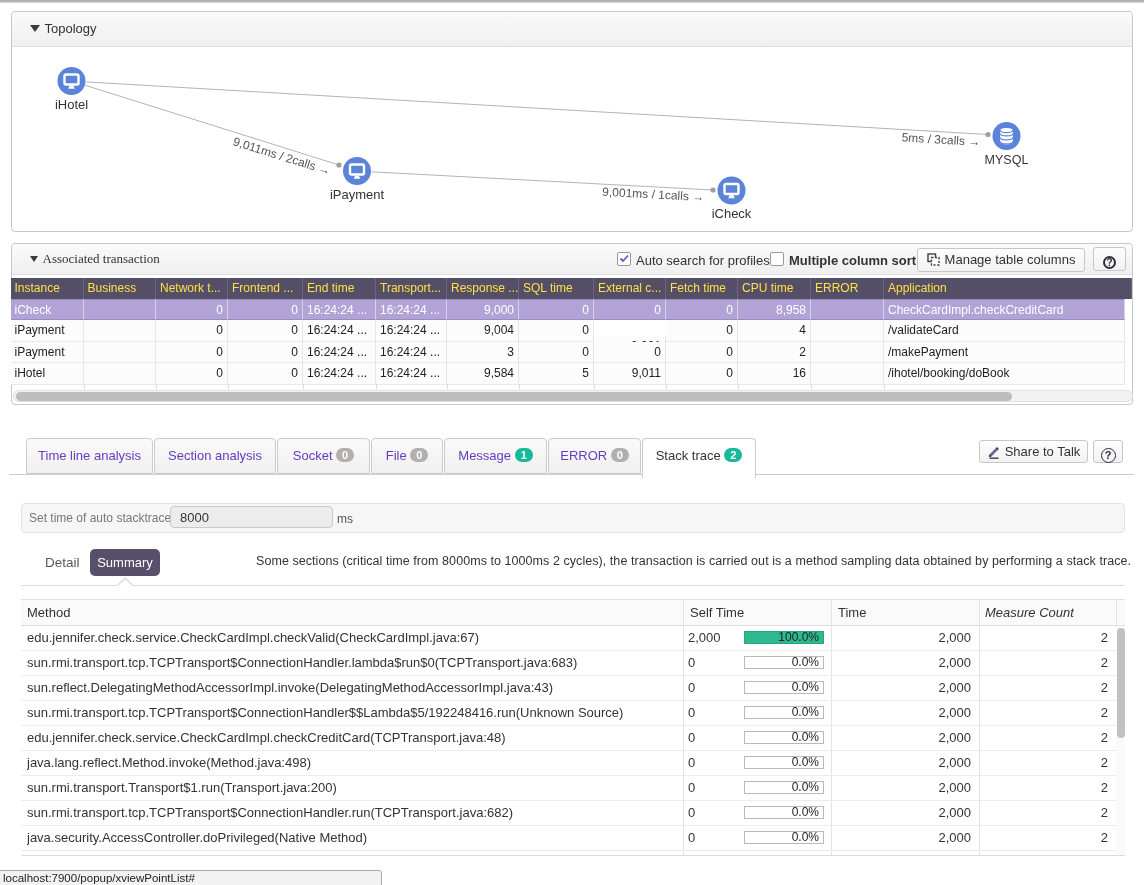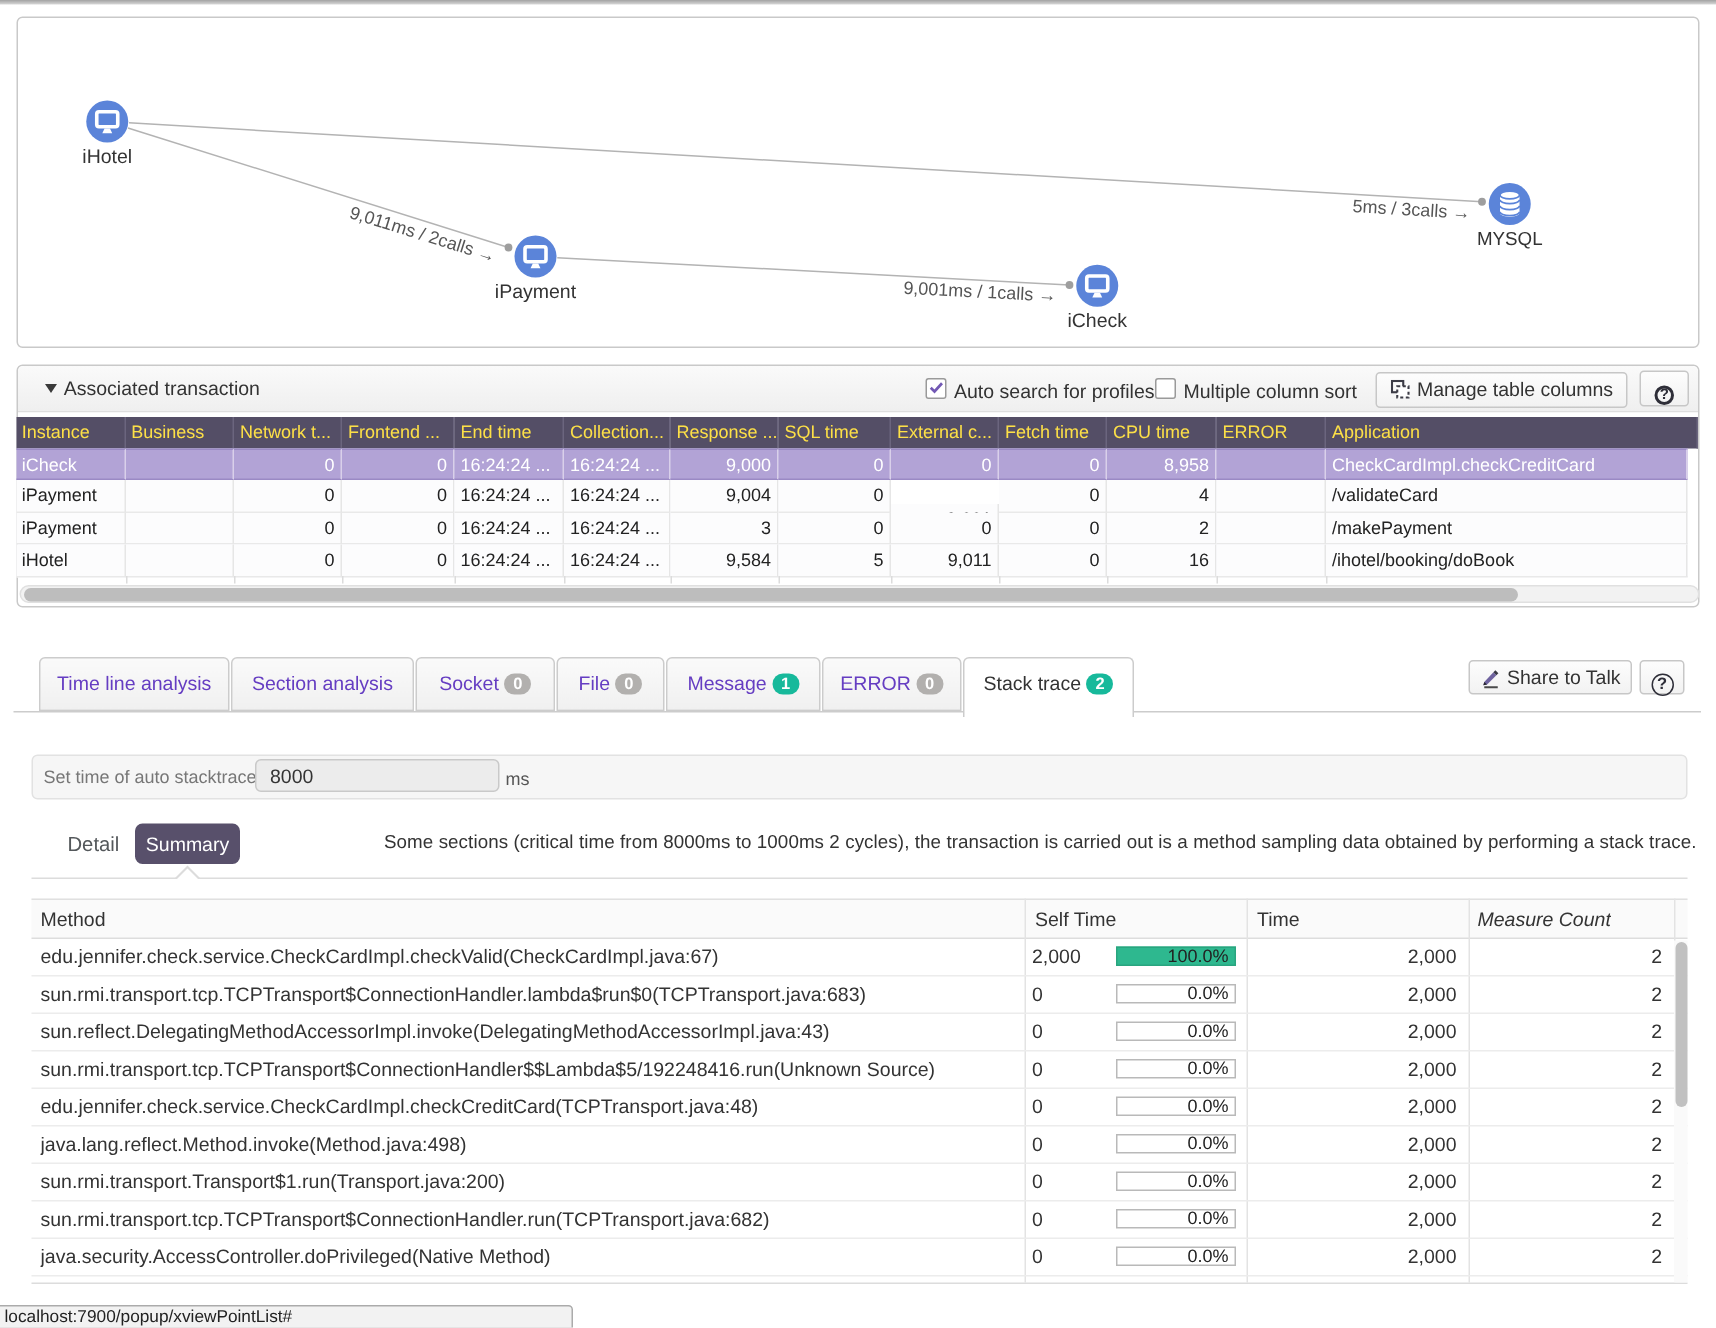--- a/index.html
+++ b/index.html
@@ -40,20 +40,23 @@
 .bar { position:absolute; height:13px; border:1px solid #b9b9b9; box-sizing:border-box; font-size:12px; color:#222; text-align:right; }
 .statusbar { position:absolute; left:-1px; top:870px; width:383px; height:16px; background:#f2f2f2; border:1px solid #ababab; border-radius:0 3px 0 0; font-size:11.5px; color:#222; line-height:14px; padding-left:3px; }
 .cb { position:absolute; width:14px; height:14px; border:1px solid #9a9a9a; border-radius:2px; background:#fff; }
 .lbl { position:absolute; font-size:13px; color:#333; white-space:nowrap; }
 </style>
 </head>
 <body>
 <div class="topstrip"></div>
 
 <div class="panel" style="left:11px; top:11px; width:1122px; height:221px;">
+  <div class="phead">
+      <div class="ptitle"><span class="tri"></span>Topology</div>
+    </div>
   <svg width="1120" height="184" style="position:absolute; left:0; top:36px;" xmlns="http://www.w3.org/2000/svg">
 
     <line x1="74" y1="33.9" x2="976" y2="86.5" stroke="#b3b3b3" stroke-width="1"></line>
     <line x1="73.3" y1="37.3" x2="327" y2="117" stroke="#b3b3b3" stroke-width="1"></line>
     <line x1="359.5" y1="123.8" x2="701" y2="142" stroke="#b3b3b3" stroke-width="1"></line>
     <circle cx="976" cy="86.5" r="2.6" fill="#9e9e9e"></circle>
     <circle cx="327" cy="117" r="2.6" fill="#9e9e9e"></circle>
     <circle cx="701" cy="142" r="2.6" fill="#9e9e9e"></circle>
 
     <text x="968" y="98" font-size="12" fill="#555" text-anchor="end" transform="rotate(3.4 968 98)">5ms / 3calls →</text>
@@ -77,42 +80,42 @@
         <ellipse cx="994.5" cy="82" rx="6.5" ry="2.6" fill="#fff" stroke="#5b84d9" stroke-width="1.1"></ellipse>
         <path d="M988 85.2 a6.5 2.6 0 0 0 13 0" fill="none" stroke="#5b84d9" stroke-width="1.15"></path>
         <path d="M988 89.2 a6.5 2.6 0 0 0 13 0" fill="none" stroke="#5b84d9" stroke-width="1.15"></path>
         <path d="M988 93.2 a6.5 2.6 0 0 0 13 0" fill="none" stroke="#5b84d9" stroke-width="1.15"></path>
         <text x="994.5" y="115.5" font-size="12.5" fill="#333" text-anchor="middle">MYSQL</text>
       </g>
   </svg>
 </div>
 
 <div class="panel" style="left:11px; top:243px; width:1122px; height:162px;">
-  <div class="phead" style="height:31px;">
+  <div class="phead" style="height:31px;font-family:Liberation Serif, serif;">
       <div class="ptitle" style="top:7px;"><span class="tri" style="border-left-width:4px;border-right-width:4px;border-top-width:6px;"></span>Associated transaction</div>
     </div>
   <div class="cb" style="left:605px; top:8px;"></div>
   <svg width="12" height="11" style="position:absolute; left:606px; top:9px;" xmlns="http://www.w3.org/2000/svg">
       <path d="M2.5 5.5 L5 8 L10 2.5" stroke="#7258b4" stroke-width="1.8" fill="none"></path>
     </svg>
   <div class="lbl" style="left:624px; top:9px;">Auto search for profiles</div>
   <div class="cb" style="left:758px; top:8px;"></div>
-  <div class="lbl" style="left:777px; top:9px;">Multiple column sort</div>
+  <div class="lbl" style="left:777px; top:9px;font-weight:bold;">Multiple column sort</div>
   <div class="btn" style="left:905px; top:3.5px; width:168px; height:24px; line-height:22px;"><svg width="13" height="13" style="vertical-align:-2px; margin-right:5px;" xmlns="http://www.w3.org/2000/svg">
         <rect x="1" y="1" width="7.5" height="7.5" fill="none" stroke="#3c3c46" stroke-width="1.4"></rect>
         <rect x="4.5" y="4.5" width="7.5" height="7.5" fill="#fff" stroke="#3c3c46" stroke-width="1.4" stroke-dasharray="2 1.7"></rect>
       </svg>Manage table columns</div>
   <div class="btn" style="left:1081px; top:3px; width:33px; height:24px; line-height:22px;"><span style="display:inline-block;width:13px;height:13px;border:2px solid #2e2e38;border-radius:50%;font-size:10px;font-weight:bold;line-height:9.5px;vertical-align:-3px;color:#2e2e38;">?</span></div>
   <div class="atable" id="atable" style="left: 0px; top: 0px;">
       <div class="acell ahead" style="left:-1.5px; top:33.5px; width:73px; height:21px;">Instance</div>
       <div class="acell ahead" style="left:71.5px; top:33.5px; width:72.5px; height:21px;">Business</div>
       <div class="acell ahead" style="left:144px; top:33.5px; width:72px; height:21px;">Network t...</div>
       <div class="acell ahead" style="left:216px; top:33.5px; width:75px; height:21px;">Frontend ...</div>
       <div class="acell ahead" style="left:291px; top:33.5px; width:73px; height:21px;">End time</div>
-      <div class="acell ahead" style="left:364px; top:33.5px; width:71px; height:21px;">Collection...</div>
+      <div class="acell ahead" style="left:364px; top:33.5px; width:71px; height:21px;">Transport...</div>
       <div class="acell ahead" style="left:435px; top:33.5px; width:72px; height:21px;">Response ...</div>
       <div class="acell ahead" style="left:507px; top:33.5px; width:75px; height:21px;">SQL time</div>
       <div class="acell ahead" style="left:582px; top:33.5px; width:72px; height:21px;">External c...</div>
       <div class="acell ahead" style="left:654px; top:33.5px; width:72px; height:21px;">Fetch time</div>
       <div class="acell ahead" style="left:726px; top:33.5px; width:73px; height:21px;">CPU time</div>
       <div class="acell ahead" style="left:799px; top:33.5px; width:73px; height:21px;">ERROR</div>
       <div class="acell ahead" style="left:872px; top:33.5px; width:248px; height:21px;">Application</div>
       <div class="acell arow asel" style="left:-1.5px; top:54.5px; width:73px; height:21.6px;"><span class="">iCheck</span></div>
       <div class="acell arow asel" style="left:71.5px; top:54.5px; width:72.5px; height:21.6px;"><span class=""></span></div>
       <div class="acell arow asel rt" style="left:144px; top:54.5px; width:72px; height:21.6px;"><span class="">0</span></div>

